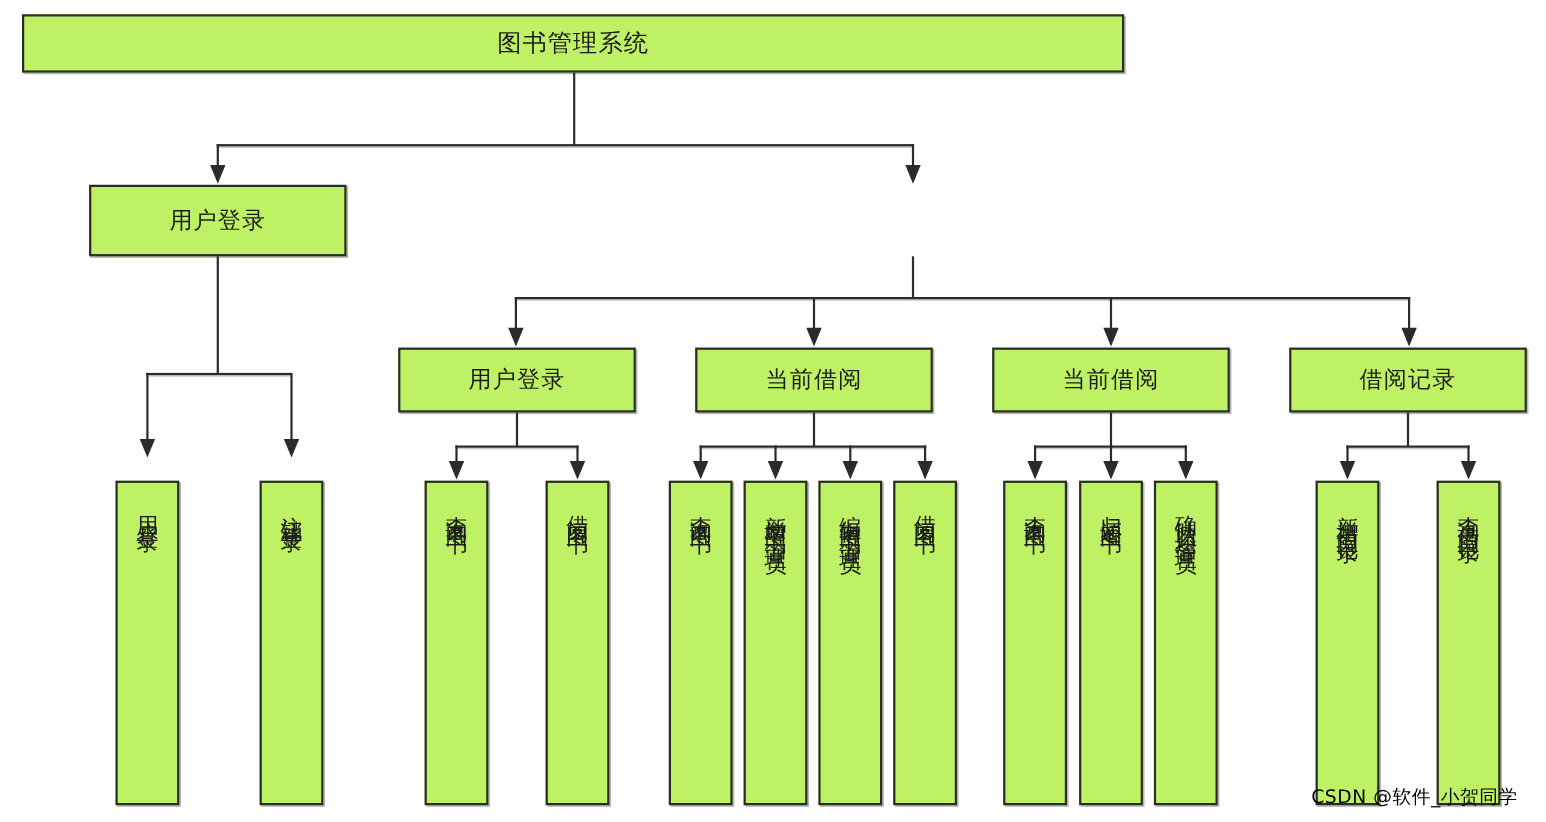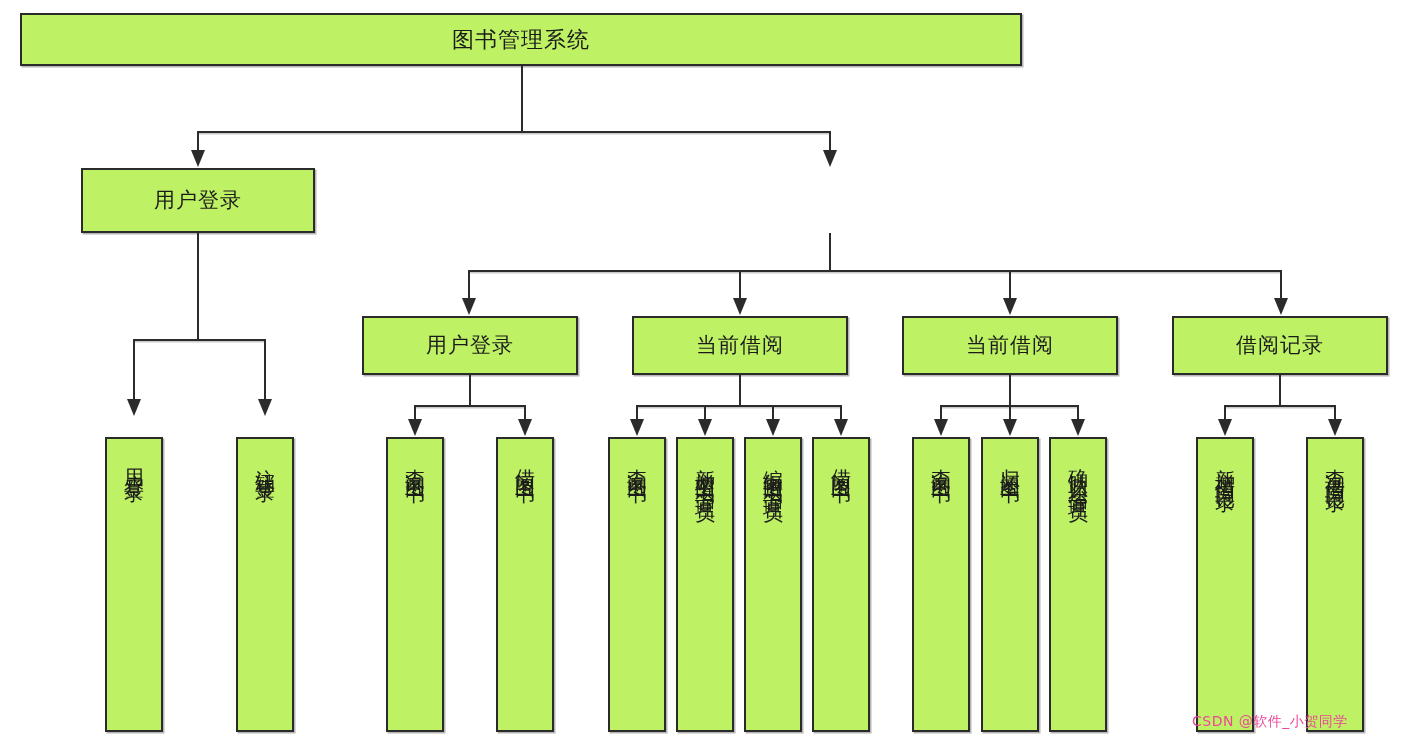--- a/index.html
+++ b/index.html
@@ -61,22 +61,22 @@
   .arrow{
     position:absolute;
     width:0;height:0;
     border-left:7px solid transparent;
     border-right:7px solid transparent;
     border-top:17px solid #2b2b2b;
   }
   
   #watermark{
     position:absolute;
-    font-size:14px;
-    color:#ec4899;
+    font-size:17px;
+    color:#000000;
     white-space:nowrap;
     letter-spacing:.5px;
     font-family:"DejaVu Sans","Liberation Sans",sans-serif;
   }
 </style>
 </head>
 <body>
 
 <div id="canvas">
 

